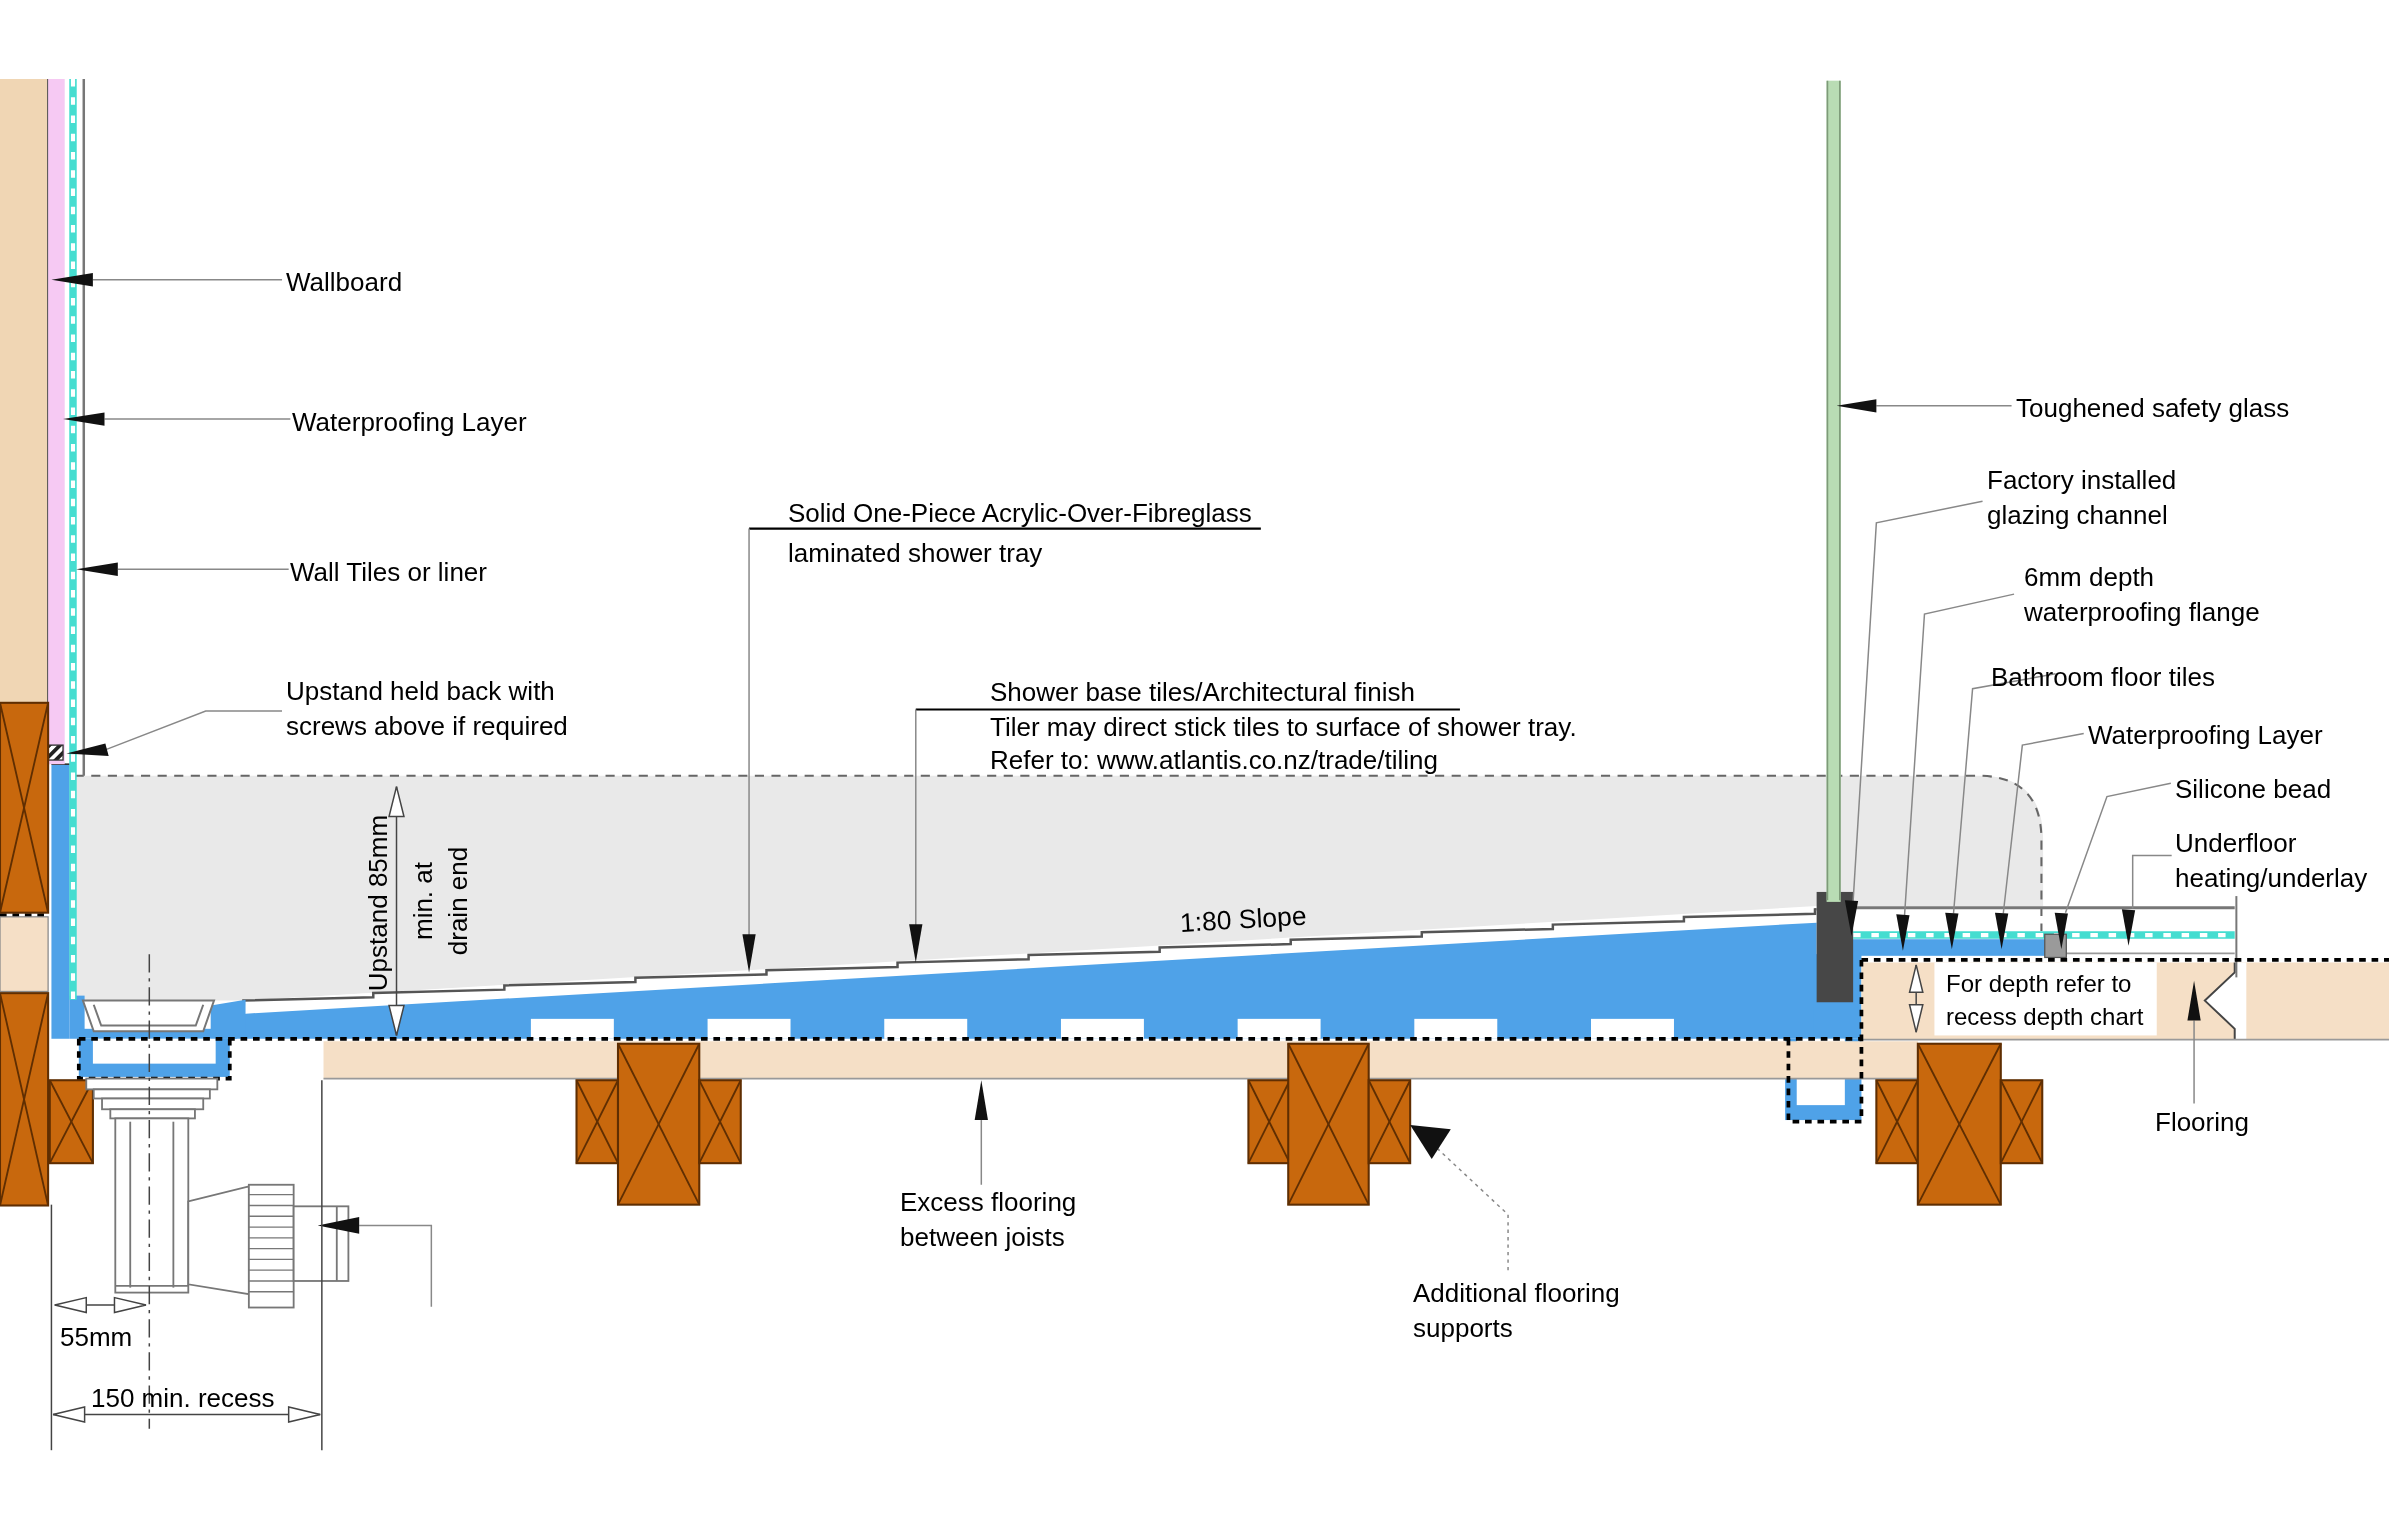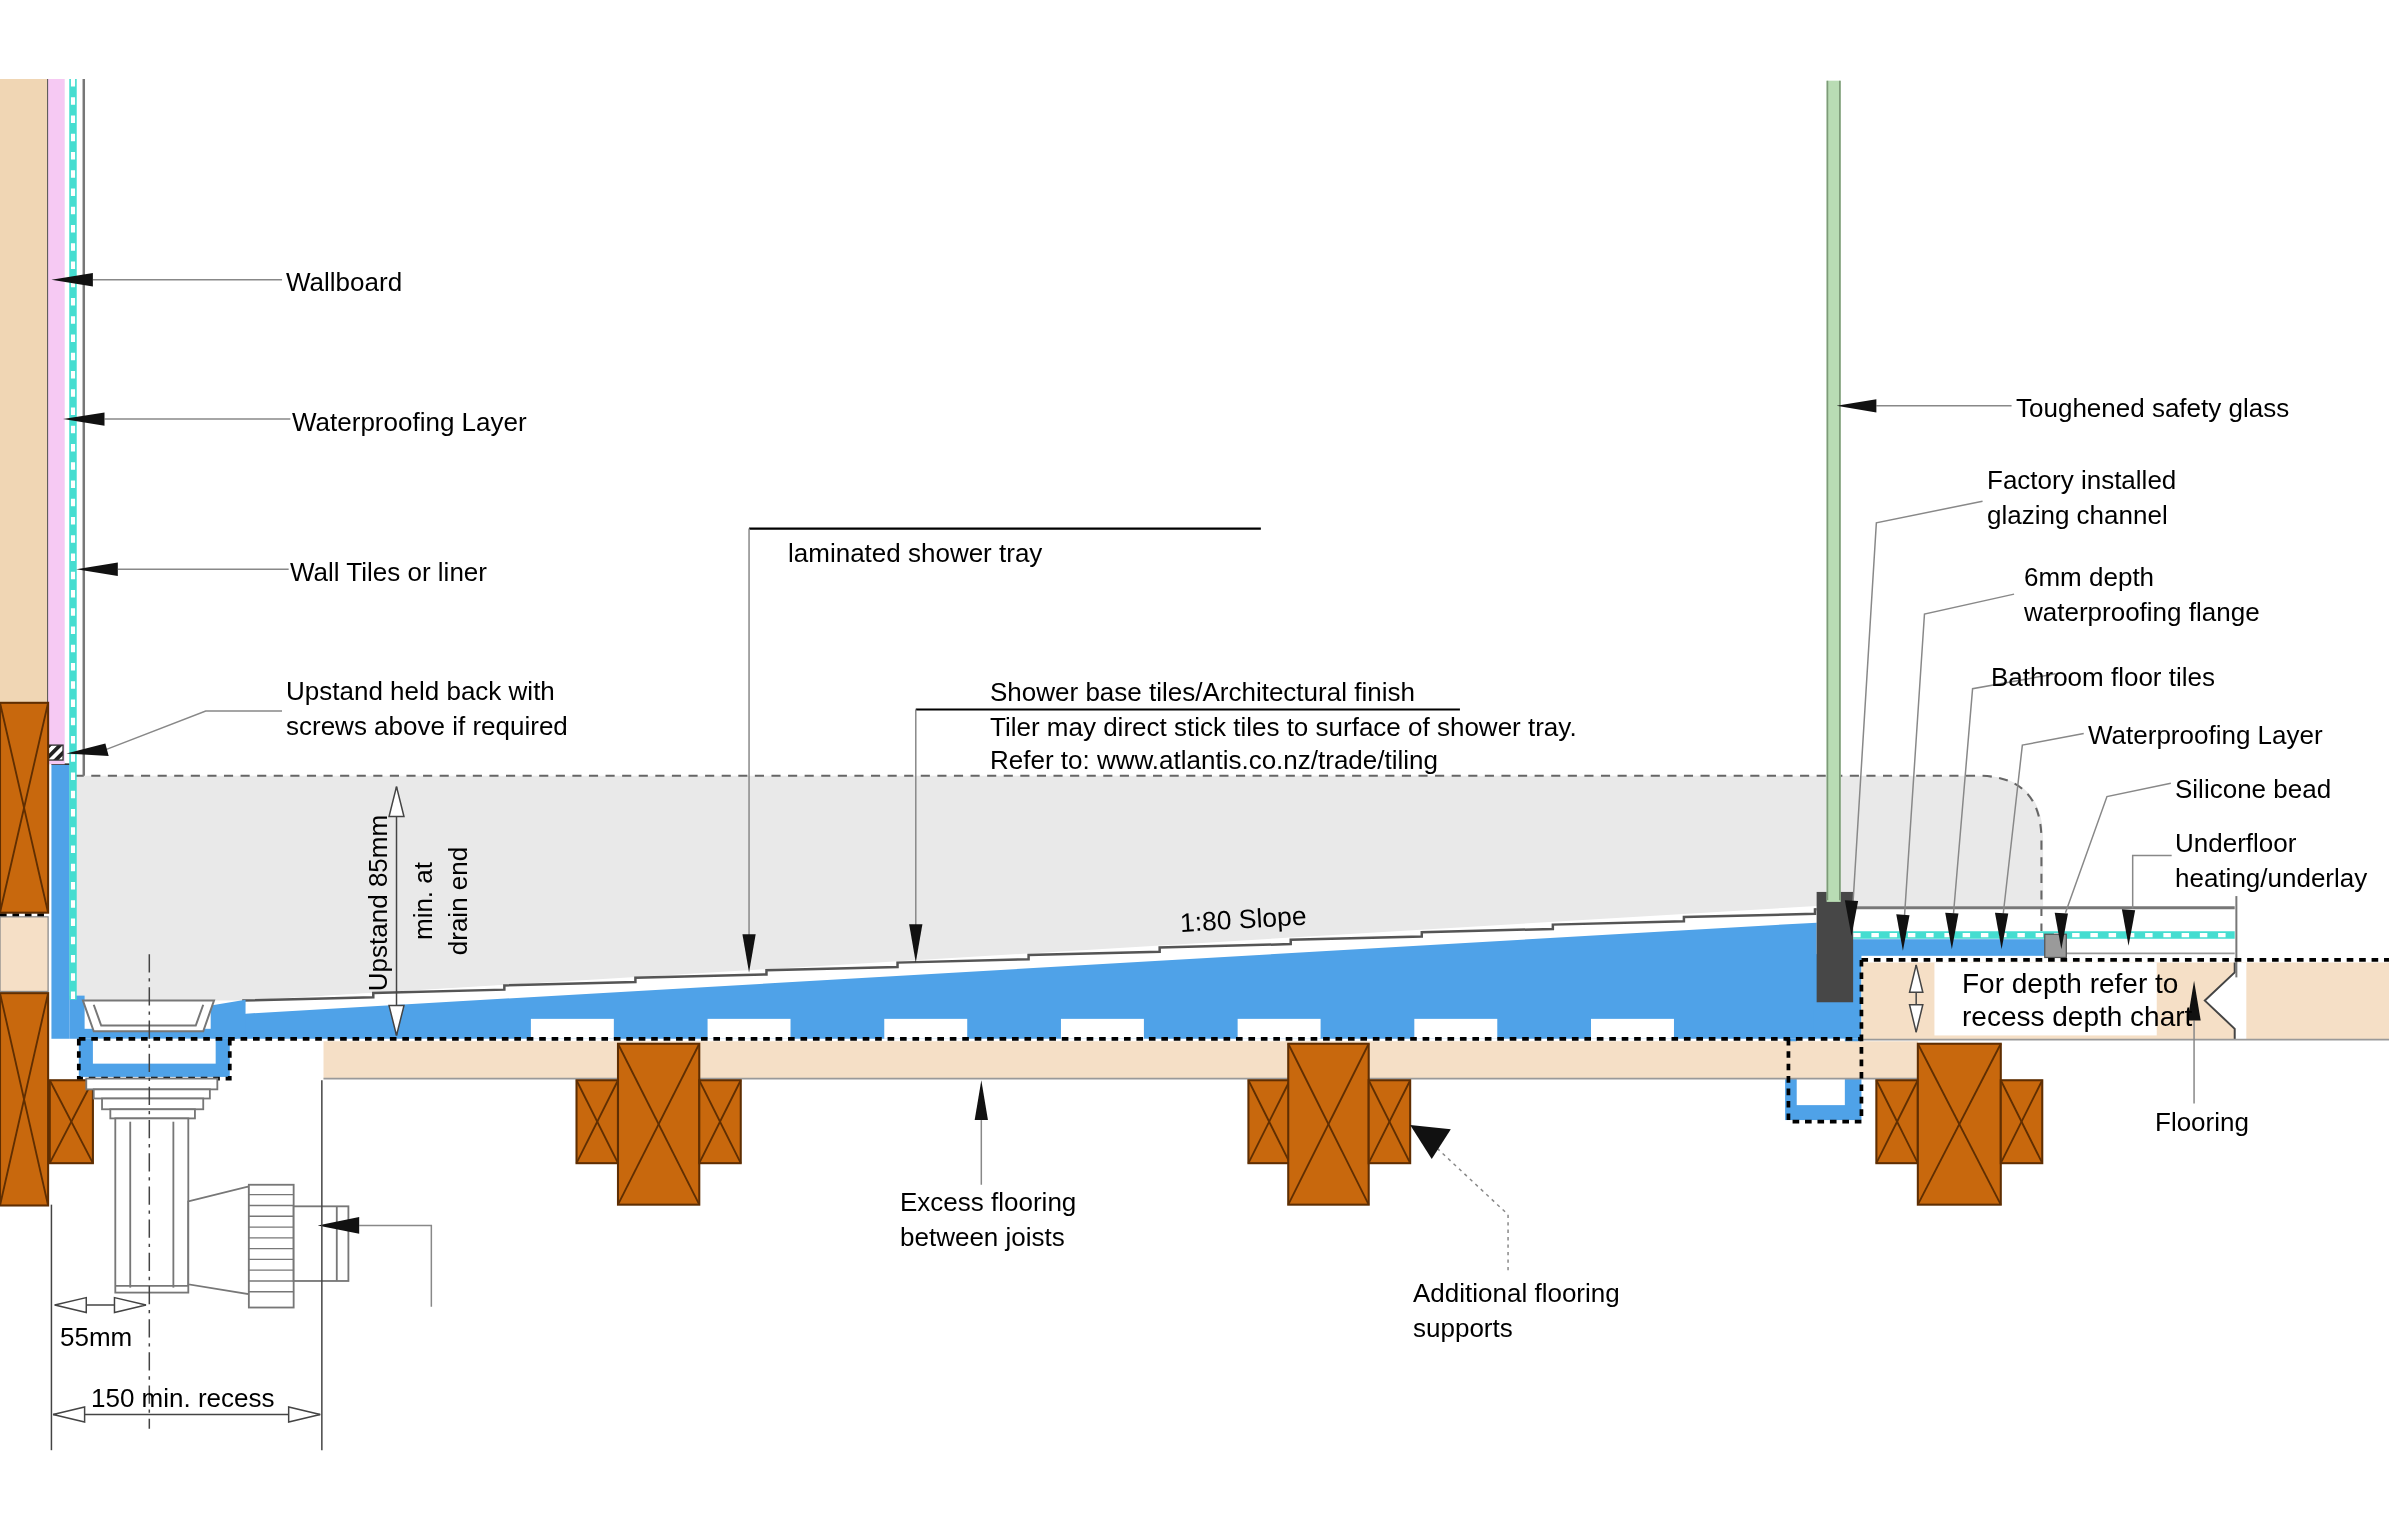--- a/index.html
+++ b/index.html
@@ -1,20 +1,20 @@
 <!DOCTYPE html>
 <html style="--blue: #4fa2e8; --gray-tray: #e9e9e9; --orange: #c8680d; --orange-dark: #5f2e02; --tan-wall: #f0d6b4; --tan-floor: #f5dfc6; --pink: #f6c9f3; --cyan: #45ddd0; --glass: #b9dcb4; --glass-edge: #7d9a78; --channel: #474747;font-size:13.3px"><head>
 <meta charset="utf-8">
 <style>
   html,body{margin:0;padding:0;background:#fff;}
   #stage{position:relative;width:2389px;height:1508px;background:#fff;overflow:hidden;
          font-family:"Liberation Sans",sans-serif;}
   #stage svg{position:absolute;left:0;top:0;}
   .lbl{position:absolute;white-space:pre;font:400 26px/35px "Liberation Sans",sans-serif;color:#000;}
-  .lbl.small{font-size:28px;line-height:33px;margin-left:16px;}
+  .lbl.small{font-size:24px;line-height:33px;}
   .rot{transform:translate(-50%,-50%) rotate(-90deg);text-align:center;}
   .tilt{transform:rotate(-3.3deg);transform-origin:left top;}
   
   .f-gray{fill:var(--gray-tray);}
   .f-blue{fill:var(--blue);}
   .f-white{fill:#fff;}
   .f-tanwall{fill:var(--tan-wall);}
   .f-tanfloor{fill:var(--tan-floor);}
   .f-pink{fill:var(--pink);}
   .f-glass{fill:var(--glass);}
@@ -250,20 +250,21 @@
     <path class="otri" d="M2310,1163 L2302,1196 L2318,1196 Z"></path>
         <path class="otri" d="M2310,1244 L2302,1211 L2318,1211 Z"></path>
   </g>
 </svg>
 
   <div class="lbl" style="left:286px;top:265px">Wallboard</div>
   <div class="lbl" style="left:292px;top:405px">Waterproofing Layer</div>
   <div class="lbl" style="left:290px;top:555px">Wall Tiles or liner</div>
   <div class="lbl" style="left:286px;top:674px">Upstand held back with
 screws above if required</div>
+  <div class="lbl" style="left:788px;top:496px">Solid One-Piece Acrylic-Over-Fibreglass</div>
   <div class="lbl" style="left:788px;top:536px">laminated shower tray</div>
   <div class="lbl" style="left:990px;top:675px">Shower base tiles/Architectural finish</div>
   <div class="lbl" style="left:990px;top:710px">Tiler may direct stick tiles to surface of shower tray.</div>
   <div class="lbl" style="left:990px;top:743px">Refer to: www.atlantis.co.nz/trade/tiling</div>
   <div class="lbl tilt" style="left:1179px;top:906px;font-size:26.5px">1:80 Slope</div>
   <div class="lbl" style="left:2016px;top:391px">Toughened safety glass</div>
   <div class="lbl" style="left:1987px;top:463px">Factory installed
 glazing channel</div>
   <div class="lbl" style="left:2024px;top:560px">6mm depth
 waterproofing flange</div>

